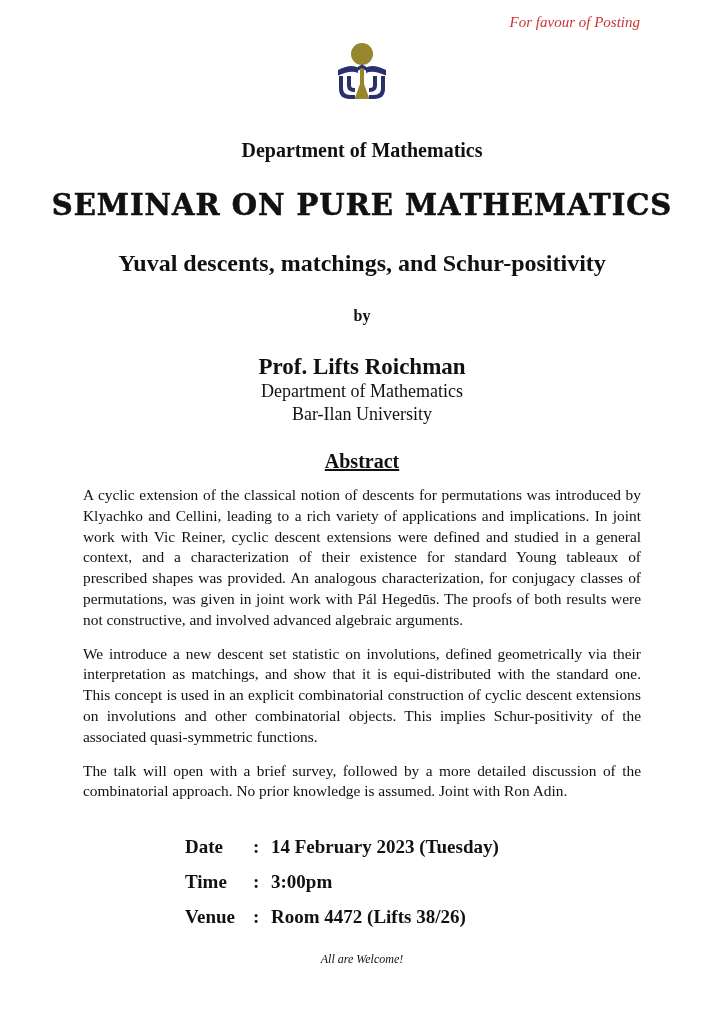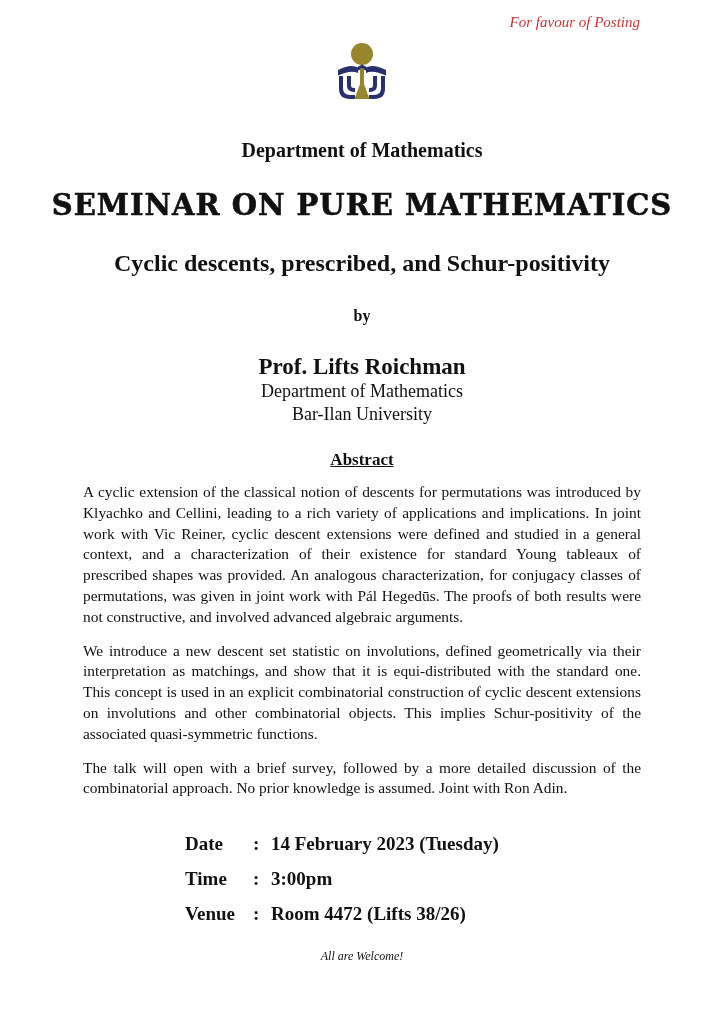--- a/index.html
+++ b/index.html
@@ -74,21 +74,21 @@
   }
   .speaker-affil {
     text-align: center;
     font-size: 18px;
     line-height: 23px;
   }
   .abstract-heading {
     margin-top: 24px;
     text-align: center;
     font-weight: 700;
-    font-size: 17px;
+    font-size: 20px;
     text-decoration: underline;
   }
   .abstract-body {
     margin: 12px 83px 0 83px;
     font-size: 15.4px;
     line-height: 20.8px;
     text-align: justify;
   }
   .abstract-body p { margin-bottom: 13px; }
   .details {
@@ -137,21 +137,21 @@
         <path d="M36,27.5 H40 V43 L45.5,58 H30.5 L36,43 Z" fill="#97862c"></path>
       </svg>
     </span>
   </div>
 
 
   <div class="department">Department of Mathematics</div>
 
   <div class="series">SEMINAR ON PURE MATHEMATICS</div>
 
-  <div class="talk-title">Cyclic descents, prescribed, and Schur-positivity</div>
+  <div class="talk-title">Yuval descents, matchings, and Schur-positivity</div>
 
   <div class="by-label">by</div>
 
   <div class="speaker-name">Prof. Lifts Roichman</div>
 
   <div class="speaker-affil">Department of Mathematics</div>
 
   <div class="speaker-affil">Bar-Ilan University</div>
 
   <div class="abstract-heading">Abstract</div>

